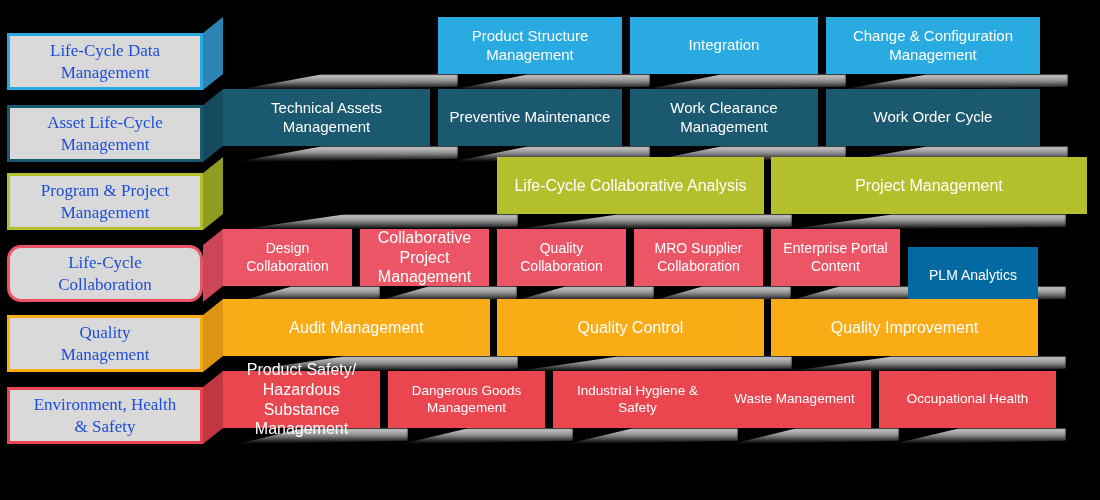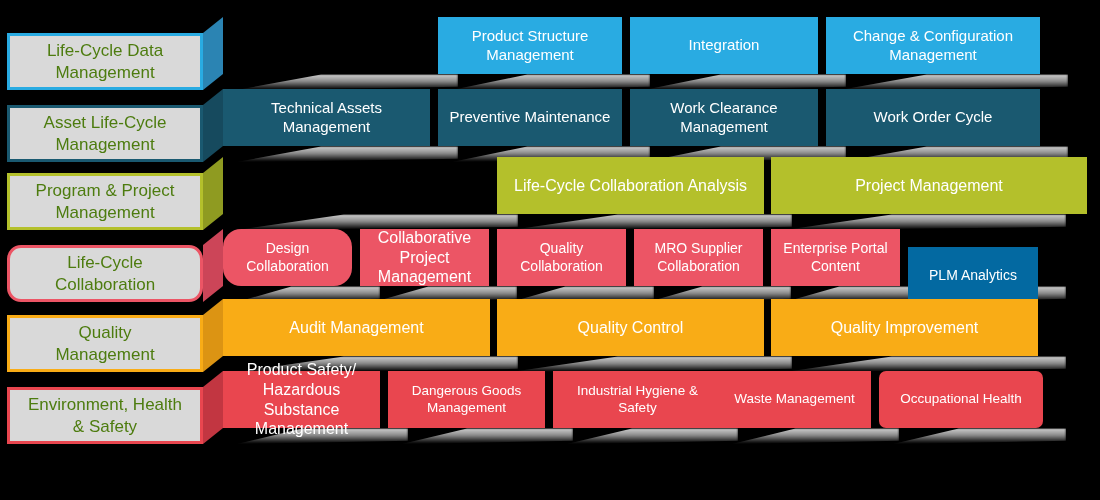--- a/index.html
+++ b/index.html
@@ -3,23 +3,23 @@
 <meta charset="utf-8">
 <style>
   html,body{margin:0;padding:0;background:#000;}
   .stage{
     position:relative;width:1100px;height:500px;background:#000;overflow:hidden;
     font-family:"Liberation Sans", sans-serif;
   }
   
   .cat{
     position:absolute;left:7px;width:196px;height:57px;box-sizing:border-box;
-    border:3px solid #999;background:#D9D9D9;color:#4d7c0f;
+    border:3px solid #999;background:#D9D9D9;color:#1d4ed8;
     display:flex;align-items:center;justify-content:center;text-align:center;
-    font-size:17px;line-height:1.25;z-index:4;
+    font-size:17px;line-height:1.25;z-index:4;font-family:Liberation Serif, serif;
   }
   
   .conn{
     position:absolute;left:203px;width:20px;height:73px;z-index:3;
     clip-path:polygon(0 22%, 100% 0, 100% 78%, 0 100%);
   }
   
   .bx{
     position:absolute;height:57px;color:#fff;z-index:3;
     display:flex;align-items:center;justify-content:center;text-align:center;
@@ -87,37 +87,37 @@
     </div>
 
   <div class="conn" style="top: 157px; background-color: rgb(143, 155, 33);"></div>
   <div class="cat" style="top: 173px; border-color: rgb(180, 192, 43);">
     <span>Program &amp; Project Management</span>
   </div>
   <div class="sh" style="top:214px;left:237px;width:281px"></div>
   <div class="sh" style="top:214px;left:511px;width:281px"></div>
   <div class="sh" style="top:214px;left:785px;width:281px"></div>
   <div class="bx fs16" style="top: 157px; left: 497px; width: 267px; background-color: rgb(180, 192, 43);">
-      <span>Life-Cycle Collaboration Analysis</span>
+      <span>Life-Cycle Collaborative Analysis</span>
     </div>
   <div class="bx fs16" style="top: 157px; left: 771px; width: 316px; background-color: rgb(180, 192, 43);">
       <span>Project Management</span>
     </div>
 
   <div class="conn" style="top: 229px; background-color: rgb(204, 69, 88);"></div>
   <div class="cat" style="top: 245px; border-color: rgb(236, 85, 101); border-radius: 14px;">
     <span class="tw120">Life-Cycle Collaboration</span>
   </div>
   <div class="sh" style="top:286px;left:237px;width:143px"></div>
   <div class="sh" style="top:286px;left:374px;width:143px"></div>
   <div class="sh" style="top:286px;left:511px;width:143px"></div>
   <div class="sh" style="top:286px;left:648px;width:143px"></div>
   <div class="sh" style="top:286px;left:785px;width:143px"></div>
   <div class="sh" style="top:286px;left:922px;width:144px"></div>
-  <div class="bx fs14" style="top: 229px; left: 223px; width: 129px; background-color: rgb(236, 85, 101); border-radius: 18px;">
+  <div class="bx fs14" style="top: 229px; left: 223px; width: 129px; background-color: rgb(236, 85, 101);">
       <span>Design Collaboration</span>
     </div>
   <div class="bx fs12" style="top: 229px; left: 360px; width: 129px; background-color: rgb(236, 85, 101);">
       <span class="tw100">Collaborative Project Management</span>
     </div>
   <div class="bx fs14" style="top: 229px; left: 497px; width: 129px; background-color: rgb(236, 85, 101);">
       <span>Quality Collaboration</span>
     </div>
   <div class="bx fs14" style="top: 229px; left: 634px; width: 129px; background-color: rgb(236, 85, 101);">
       <span class="tw100">MRO Supplier Collaboration</span>
@@ -160,17 +160,17 @@
     </div>
   <div class="bx fs13" style="top: 371px; left: 388px; width: 157px; background-color: rgb(233, 70, 79);">
       <span class="tw135">Dangerous Goods Management</span>
     </div>
   <div class="bx fs13" style="top: 371px; left: 553px; width: 169px; background-color: rgb(233, 70, 79);">
       <span class="tw135">Industrial Hygiene &amp; Safety</span>
     </div>
   <div class="bx fs13" style="top: 371px; left: 718px; width: 153px; background-color: rgb(233, 70, 79);">
       <span>Waste Management</span>
     </div>
-  <div class="bx fs13" style="top: 371px; left: 879px; width: 164px; background-color: rgb(233, 70, 79); border-radius: 7px;">
+  <div class="bx fs13" style="top: 371px; left: 879px; width: 177px; background-color: rgb(233, 70, 79);">
       <span>Occupational Health</span>
     </div>
 
 </div>
 
 </body></html>

